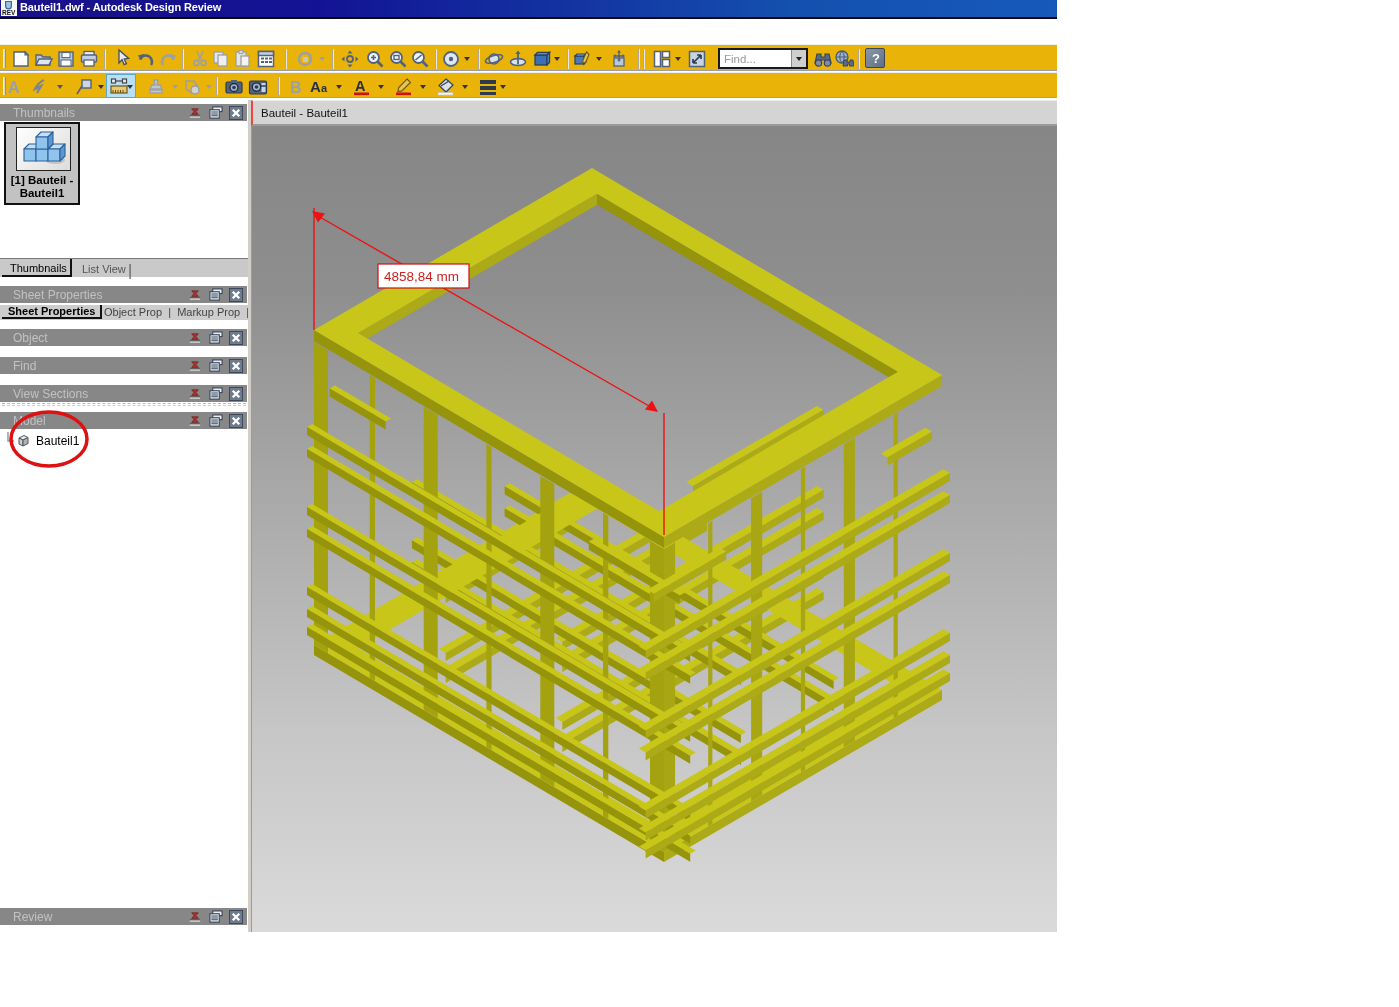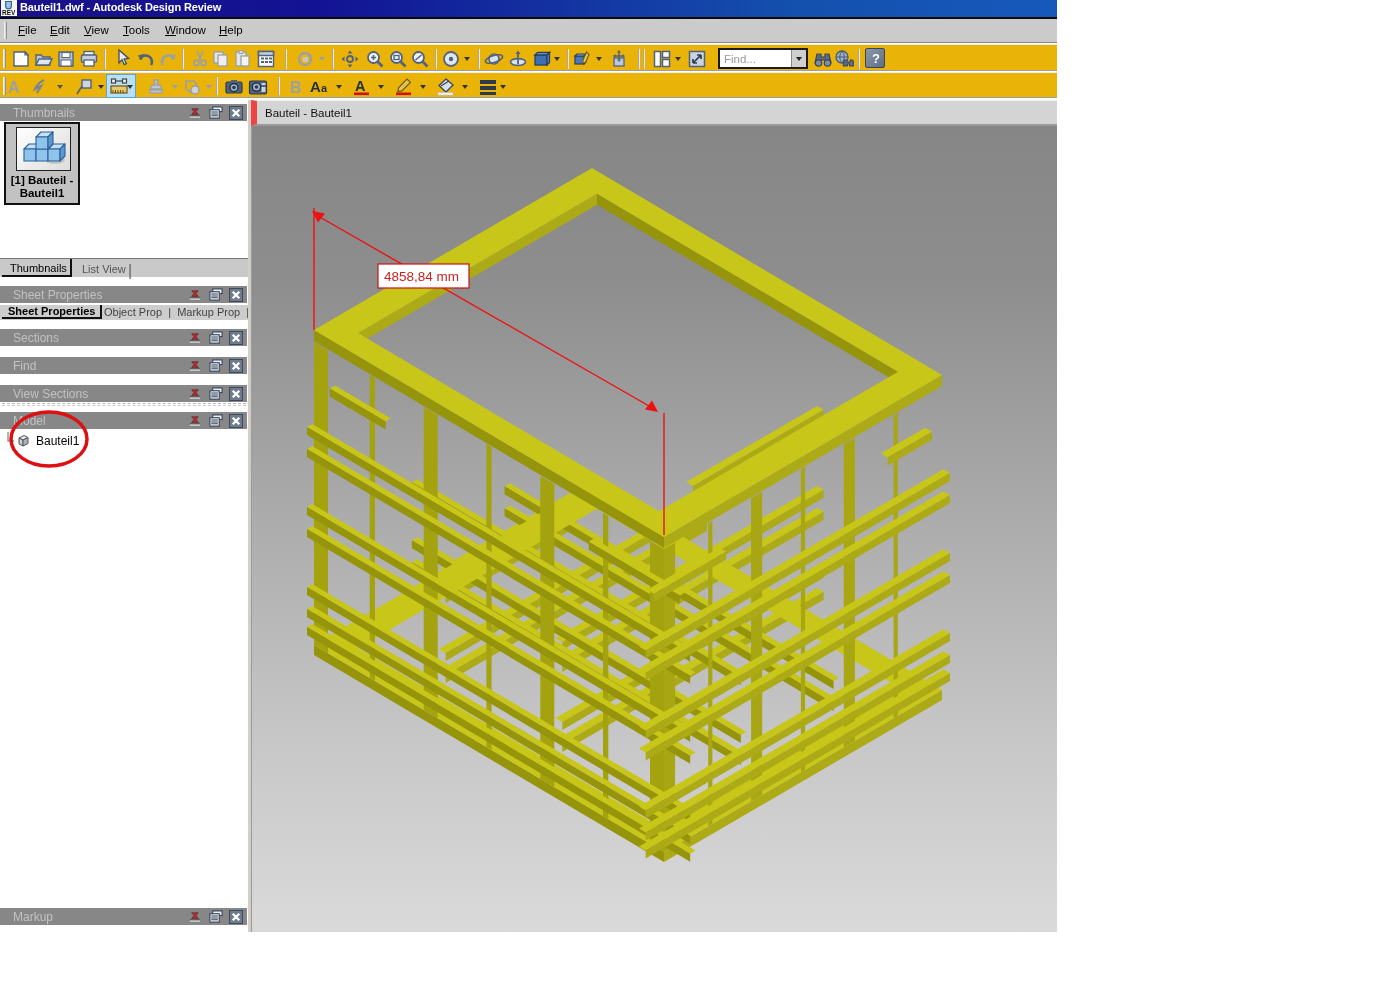--- a/index.html
+++ b/index.html
@@ -18,47 +18,38 @@
 .grip { position:absolute; width:3px; background:#d6d6d6; border-left:1px solid #eee; border-right:1px solid #909090; }
 .ticon { position:absolute; }
 .dd { position:absolute; width:0; height:0; border-left:3.5px solid transparent; border-right:3.5px solid transparent; border-top:4px solid #333; }
 
 #panel { position:absolute; left:0; top:0; width:248px; height:932px; background:transparent;padding-left:12px; }
 .phead { position:absolute; left:0; width:248px; height:19px; background:#878787; border:1px solid #fff; border-left:none; }
 .phead .pt { position:absolute; left:13px; top:2px; font-size:12px; color:#c2c2c2; }
 .phead .ic { position:absolute; top:2px; width:14px; height:14px; }
 #vsep { position:absolute; left:248px; top:100px; width:3px; height:832px; background:#d2cfc8; }
 
-#chead { position:absolute; left:251px; top:100px; width:806px; height:26px; background:#d4d4d4; border-bottom:2px solid #9a9a9a; border-left:6px solid #ef4444; border-top:1px solid #efefef; }
+#chead { position:absolute; left:251px; top:100px; width:806px; height:26px; background:#d4d4d4; border-bottom:2px solid #9a9a9a; border-left:2px solid #ef4444; border-top:1px solid #efefef; }
 #chead .t { position:absolute; left:8px; top:6px; font-size:11.5px; color:#111; }
 #canvas { position:absolute; left:251px; top:126px; width:806px; height:806px; border-left:1px solid #9a9a9a;
   background:linear-gradient(180deg,#868686 0%,#8e8e8e 20%,#a8a8a8 45%,#c6c6c6 75%,#dadada 100%); }
 </style></head><body>
 <div id="win">
  <div id="titlebar">
       <div id="appicon">
    <svg width="16" height="16" viewBox="0 0 16 16">
           <rect x="0" y="0" width="16" height="16" fill="#f6f6f2"></rect>
           <path d="M4 1 h7 v5 a3.5 3.5 0 0 1 -7 0 Z" fill="#3a6a96"></path>
           <path d="M5.2 2 h4.6 v4 a2.3 2.3 0 0 1 -4.6 0 Z" fill="#9cc4e4"></path>
           <text x="1" y="15" font-size="6.5" font-weight="bold" fill="#111" font-family="Liberation Sans">REV</text>
         </svg>
  </div>
       <span class="txt">Bauteil1.dwf - Autodesk Design Review</span>
     </div>
  <div id="blackline"></div>
- <div id="menubar">
-  <div class="grip" style="left:4px;top:3px;height:17px;"></div>
-  <span class="mi" style="left:18px"><u>F</u>ile</span>
-  <span class="mi" style="left:50px"><u>E</u>dit</span>
-  <span class="mi" style="left:84px"><u>V</u>iew</span>
-  <span class="mi" style="left:123px"><u>T</u>ools</span>
-  <span class="mi" style="left:165px"><u>W</u>indow</span>
-  <span class="mi" style="left:219px"><u>H</u>elp</span>
- </div>
 <div class="tbrow" id="tb1">
 <div class="grip" style="left:3px;top:4px;height:19px;"></div>
 <svg class="ticon" style="left:11px;top:4px" width="20" height="20" viewBox="0 0 20 20">
         <path d="M3 3 h11 l3 3 v11 h-14 Z" fill="#fdfdfd" stroke="#51627e" stroke-width="1.4"></path>
         <path d="M14 3 l3 3 h-3 Z" fill="#c8d4e4" stroke="#51627e" stroke-width="1.2"></path>
       </svg>
 <svg class="ticon" style="left:34px;top:4px" width="20" height="20" viewBox="0 0 20 20">
         <path d="M2 16 V6 h5 l2 2 h7 v8 Z" fill="#b9c9dd" stroke="#51627e" stroke-width="1.4"></path>
         <path d="M2 16 l3-6 h13 l-3 6 Z" fill="#dde7f2" stroke="#51627e" stroke-width="1.4"></path>
       </svg>
@@ -335,21 +326,21 @@
     <svg class="ic" style="left:229px" width="15" height="15" viewBox="0 0 15 15">
           <rect x="0.5" y="0.5" width="14" height="14" fill="#6e7c8c" stroke="#39465a"></rect>
           <path d="M4 4 l7 7 M11 4 l-7 7" stroke="#fff" stroke-width="2.4"></path>
         </svg>
       </div>
 <div style="position:absolute;left:0px;top:305px;width:248px;height:15px;background:#cdcdcd;">
 <div style="position:absolute;left:2px;top:0px;width:100px;height:14px;background:#cdcdcd;border-right:2px solid #111;border-bottom:2px solid #111;font-size:11px;font-weight:bold;color:#000;padding:0 0 0 6px;white-space:nowrap;">Sheet Properties</div>
 <span style="position:absolute;left:104px;top:1px;font-size:11px;color:#444;white-space:nowrap;">Object Prop &nbsp;| &nbsp;Markup Prop &nbsp;|</span>
 </div>
 <div class="phead" style="top:328px">
-        <span class="pt" style="left:13px">Sections</span>
+        <span class="pt" style="left:13px">Object</span>
     <svg class="ic" style="left:188px" width="15" height="15" viewBox="0 0 15 15">
           <path d="M4 3 h7 l-2.4 3 2.4 3 h-7 l2.4-3 Z" fill="#b03030" stroke="#702020" stroke-width=".8"></path>
           <path d="M2 12 h11" stroke="#c8c8c8" stroke-width="1.6"></path>
           <path d="M2 10 h11" stroke="#555" stroke-width="1"></path>
         </svg>
     <svg class="ic" style="left:209px" width="15" height="15" viewBox="0 0 15 15">
           <rect x="4" y="1" width="10" height="5" fill="#e8eef4" stroke="#39465a" stroke-width="1.2"></rect>
           <rect x="1" y="4" width="10" height="9" fill="#e8eef4" stroke="#39465a" stroke-width="1.2"></rect>
           <path d="M2.5 6.5 h7 M2.5 8.5 h7 M2.5 10.5 h7" stroke="#39465a" stroke-width="1.1"></path>
         </svg>
@@ -418,21 +409,21 @@
           <path d="M3 4 l5-2.5 4 2 -5 2.5 Z" fill="#e8ecef" stroke="#555" stroke-width="1"></path>
           <path d="M3 4 l4 2 v6 l-4-2 Z" fill="#c8ced4" stroke="#555" stroke-width="1"></path>
           <path d="M7 6 l5-2.5 v6 L7 12 Z" fill="#aab2ba" stroke="#555" stroke-width="1"></path>
         </svg>
 <span style="position:absolute;left:36px;top:2px;font-size:12px;color:#000;">Bauteil1</span>
 </div>
 <svg style="position:absolute;left:0;top:400px" width="100" height="80" viewBox="0 0 100 80">
         <ellipse cx="49" cy="39" rx="38" ry="27" fill="none" stroke="#dd1111" stroke-width="3.5"></ellipse>
       </svg>
 <div class="phead" style="top:907px">
-        <span class="pt" style="left:13px">Markup</span>
+        <span class="pt" style="left:13px">Review</span>
     <svg class="ic" style="left:188px" width="15" height="15" viewBox="0 0 15 15">
           <path d="M4 3 h7 l-2.4 3 2.4 3 h-7 l2.4-3 Z" fill="#b03030" stroke="#702020" stroke-width=".8"></path>
           <path d="M2 12 h11" stroke="#c8c8c8" stroke-width="1.6"></path>
           <path d="M2 10 h11" stroke="#555" stroke-width="1"></path>
         </svg>
     <svg class="ic" style="left:209px" width="15" height="15" viewBox="0 0 15 15">
           <rect x="4" y="1" width="10" height="5" fill="#e8eef4" stroke="#39465a" stroke-width="1.2"></rect>
           <rect x="1" y="4" width="10" height="9" fill="#e8eef4" stroke="#39465a" stroke-width="1.2"></rect>
           <path d="M2.5 6.5 h7 M2.5 8.5 h7 M2.5 10.5 h7" stroke="#39465a" stroke-width="1.1"></path>
         </svg>

